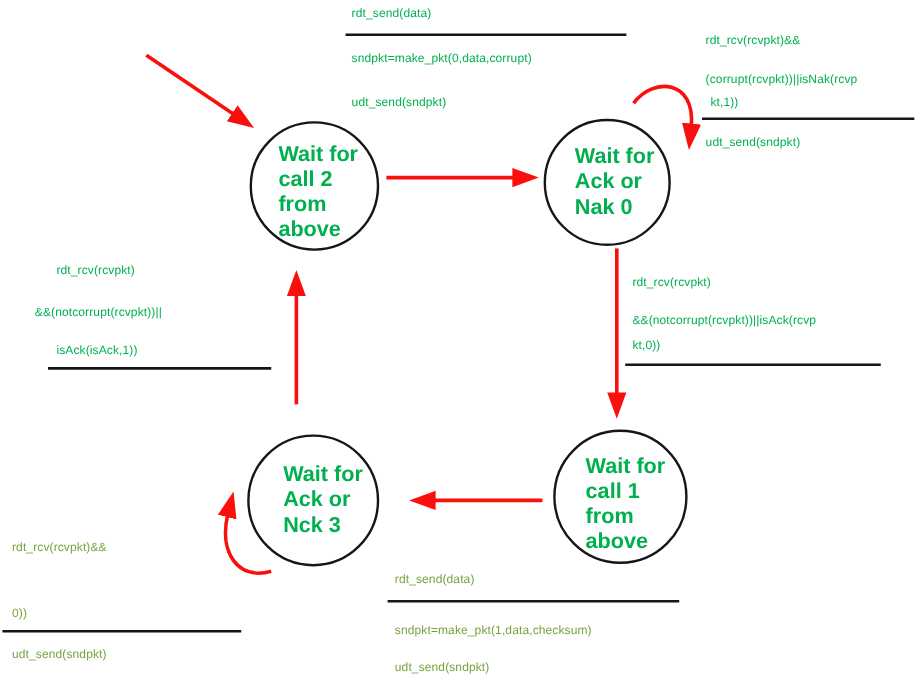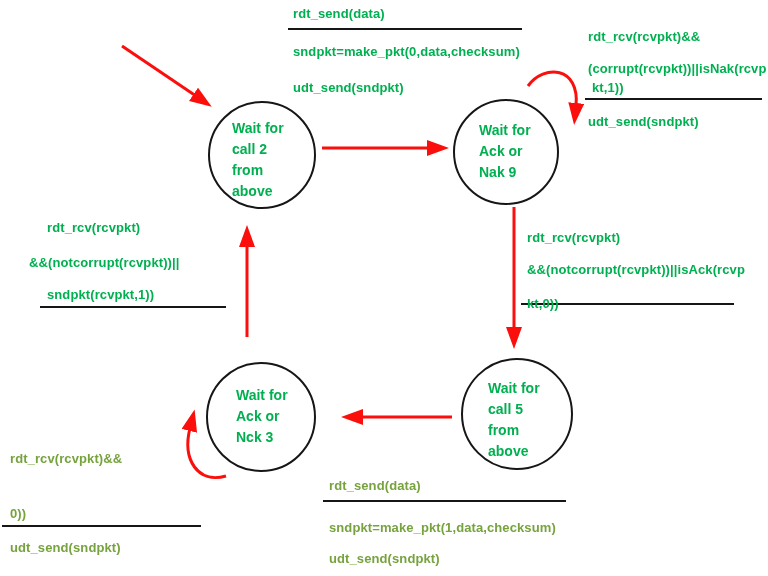--- a/index.html
+++ b/index.html
@@ -2,27 +2,27 @@
 <html style="--green: #00b050; --olive: #76a33d; --red: #fb0f0c; --ink: #161616;"><head>
 <meta charset="utf-8">
 <style>
   html,body{margin:0;padding:0;background:#ffffff;}
   .stage{
     position:relative;width:768px;height:576px;background:#ffffff;
     font-family:"Liberation Sans",sans-serif;overflow:hidden;
   }
   .stage svg{position:absolute;left:0;top:0;}
   .lbl{
-    position:absolute;font-weight:bold;font-size:13px;
+    position:absolute;font-weight:normal;font-size:10px;
     white-space:nowrap;letter-spacing:0.1px;
   }
   .green{color:var(--green);}
   .olive{color:var(--olive);}
   .state-label{
-    position:absolute;font-weight:bold;font-size:14px;line-height:21px;
+    position:absolute;font-weight:bold;font-size:18px;line-height:21px;
     color:var(--green);white-space:nowrap;
   }
   .state-circle{fill:#ffffff;stroke:var(--ink);stroke-width:2;}
   .arrow{stroke:var(--red);stroke-width:3;fill:none;}
   .uline{stroke:var(--ink);stroke-width:2.2;}
   .ah{fill:var(--red);}
 </style>
 </head>
 <body>
 
@@ -59,52 +59,52 @@
   <div class="state-label" style="left:232px;top:118px;">
     <div>Wait for</div>
     <div>call 2</div>
     <div>from</div>
     <div>above</div>
   </div>
 
   <div class="state-label" style="left:479px;top:120px;">
     <div>Wait for</div>
     <div>Ack or</div>
-    <div>Nak 9</div>
+    <div>Nak 0</div>
   </div>
 
   <div class="state-label" style="left:236px;top:385px;">
     <div>Wait for</div>
     <div>Ack or</div>
     <div>Nck 3</div>
   </div>
 
   <div class="state-label" style="left:488px;top:378px;">
     <div>Wait for</div>
-    <div>call 5</div>
+    <div>call 1</div>
     <div>from</div>
     <div>above</div>
   </div>
 
   <div class="lbl green" style="left:293px;top:6px;">rdt_send(data)</div>
-  <div class="lbl green" style="left:293px;top:44px;">sndpkt=make_pkt(0,data,checksum)</div>
+  <div class="lbl green" style="left:293px;top:44px;">sndpkt=make_pkt(0,data,corrupt)</div>
   <div class="lbl green" style="left:293px;top:80px;">udt_send(sndpkt)</div>
 
   <div class="lbl green" style="left:588px;top:29px;">rdt_rcv(rcvpkt)&amp;&amp;</div>
   <div class="lbl green" style="left:588px;top:61px;">(corrupt(rcvpkt))||isNak(rcvp</div>
   <div class="lbl green" style="left:592px;top:80px;">kt,1))</div>
   <div class="lbl green" style="left:588px;top:114px;">udt_send(sndpkt)</div>
 
   <div class="lbl green" style="left:47px;top:220px;">rdt_rcv(rcvpkt)</div>
   <div class="lbl green" style="left:29px;top:255px;">&amp;&amp;(notcorrupt(rcvpkt))||</div>
-  <div class="lbl green" style="left:47px;top:287px;">sndpkt(rcvpkt,1))</div>
+  <div class="lbl green" style="left:47px;top:287px;">isAck(isAck,1))</div>
 
   <div class="lbl green" style="left:527px;top:230px;">rdt_rcv(rcvpkt)</div>
   <div class="lbl green" style="left:527px;top:262px;">&amp;&amp;(notcorrupt(rcvpkt))||isAck(rcvp</div>
-  <div class="lbl green" style="left:527px;top:296px;">kt,0))</div>
+  <div class="lbl green" style="left:527px;top:283px;">kt,0))</div>
 
   <div class="lbl olive" style="left:10px;top:451px;">rdt_rcv(rcvpkt)&amp;&amp;</div>
   <div class="lbl olive" style="left:10px;top:506px;">0))</div>
   <div class="lbl olive" style="left:10px;top:540px;">udt_send(sndpkt)</div>
 
   <div class="lbl olive" style="left:329px;top:478px;">rdt_send(data)</div>
   <div class="lbl olive" style="left:329px;top:520px;">sndpkt=make_pkt(1,data,checksum)</div>
   <div class="lbl olive" style="left:329px;top:551px;">udt_send(sndpkt)</div>
 
 </div>

